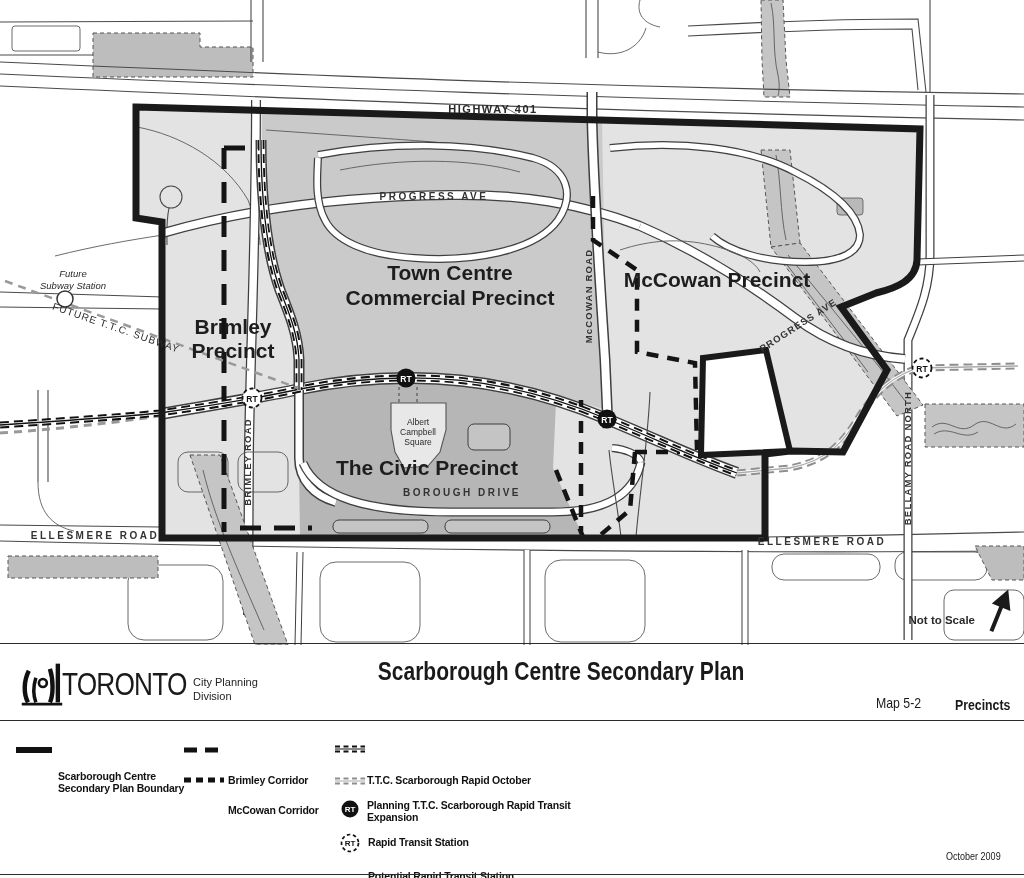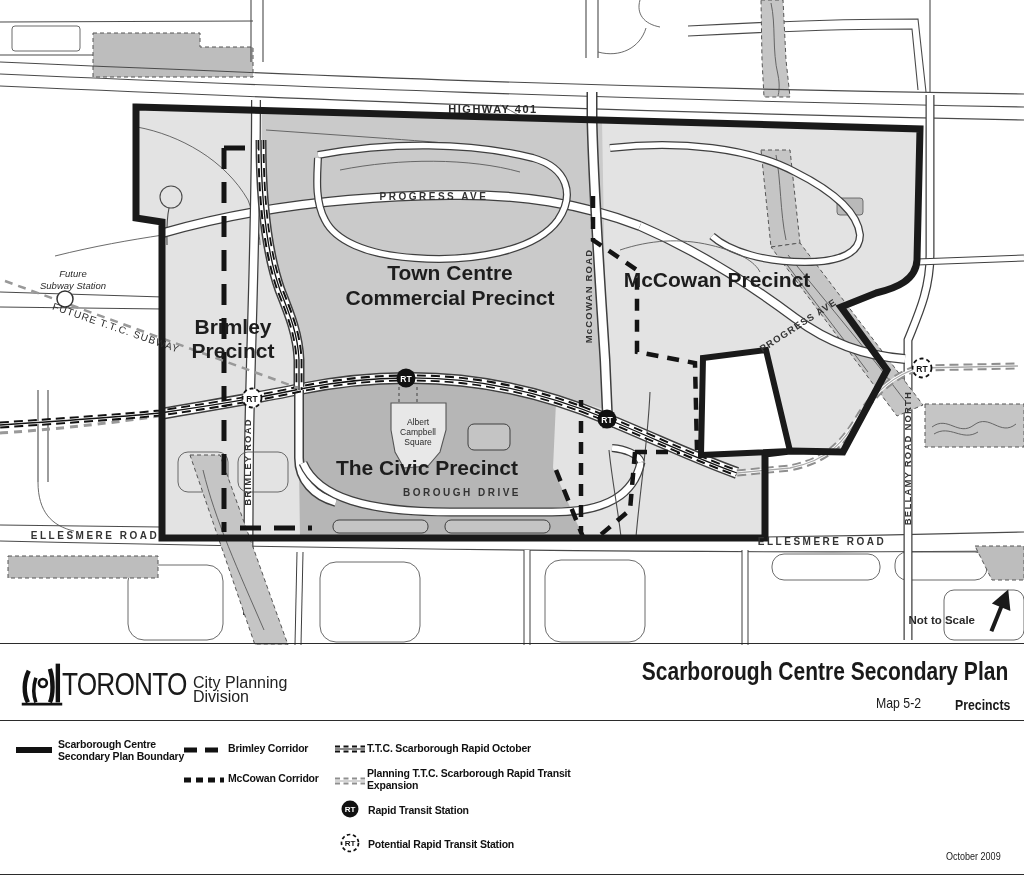--- a/index.html
+++ b/index.html
@@ -20,26 +20,26 @@
   .plbl{font-family:"Liberation Sans",sans-serif;fill:#1d1d1d;font-weight:bold;
         font-size:21px;text-anchor:middle;}
   .dash-b{fill:none;stroke:#141414;}
   .rt-badge{font-family:"Liberation Sans",sans-serif;font-weight:bold;font-size:8.5px;
         text-anchor:middle;}
   
   .rule{position:absolute;left:0;width:1024px;height:0;border-top:1.6px solid #2b2b2b;}
   .cond{display:inline-block;transform:scaleX(.82);transform-origin:left center;white-space:nowrap;}
   .condr{display:inline-block;transform:scaleX(.84);transform-origin:right center;white-space:nowrap;}
   .brand{position:absolute;left:62px;top:666px;font-size:32px;font-weight:normal;letter-spacing:-1px;}
-  .dept{position:absolute;left:193px;top:676px;font-size:16px;line-height:13.5px;color:#222;}
-  .maintitle{position:absolute;right:16px;top:657px;font-size:25px;font-weight:bold;text-align:right;width:700px;}
+  .dept{position:absolute;left:193px;top:676px;font-size:11px;line-height:13.5px;color:#222;}
+  .maintitle{position:absolute;right:16px;top:657px;font-size:25px;font-weight:bold;width:700px;}
   .mapno{position:absolute;left:876px;top:694px;font-size:15px;font-weight:normal;}
   .subtitle{position:absolute;left:955px;top:696px;font-size:15px;font-weight:bold;}
   .legend-label{position:absolute;font-size:10.5px;font-weight:bold;line-height:12px;color:#111;
-                letter-spacing:-0.2px;}
+                letter-spacing:-0.2px;margin-top:32px;}
   .date{position:absolute;left:946px;top:850px;font-size:11px;font-weight:normal;}
   .lgd-swatch{position:absolute;}
 </style>
 </head>
 <body>
 
 <div id="page">
 
 <svg width="1024" height="645" viewBox="0 0 1024 645">
 

